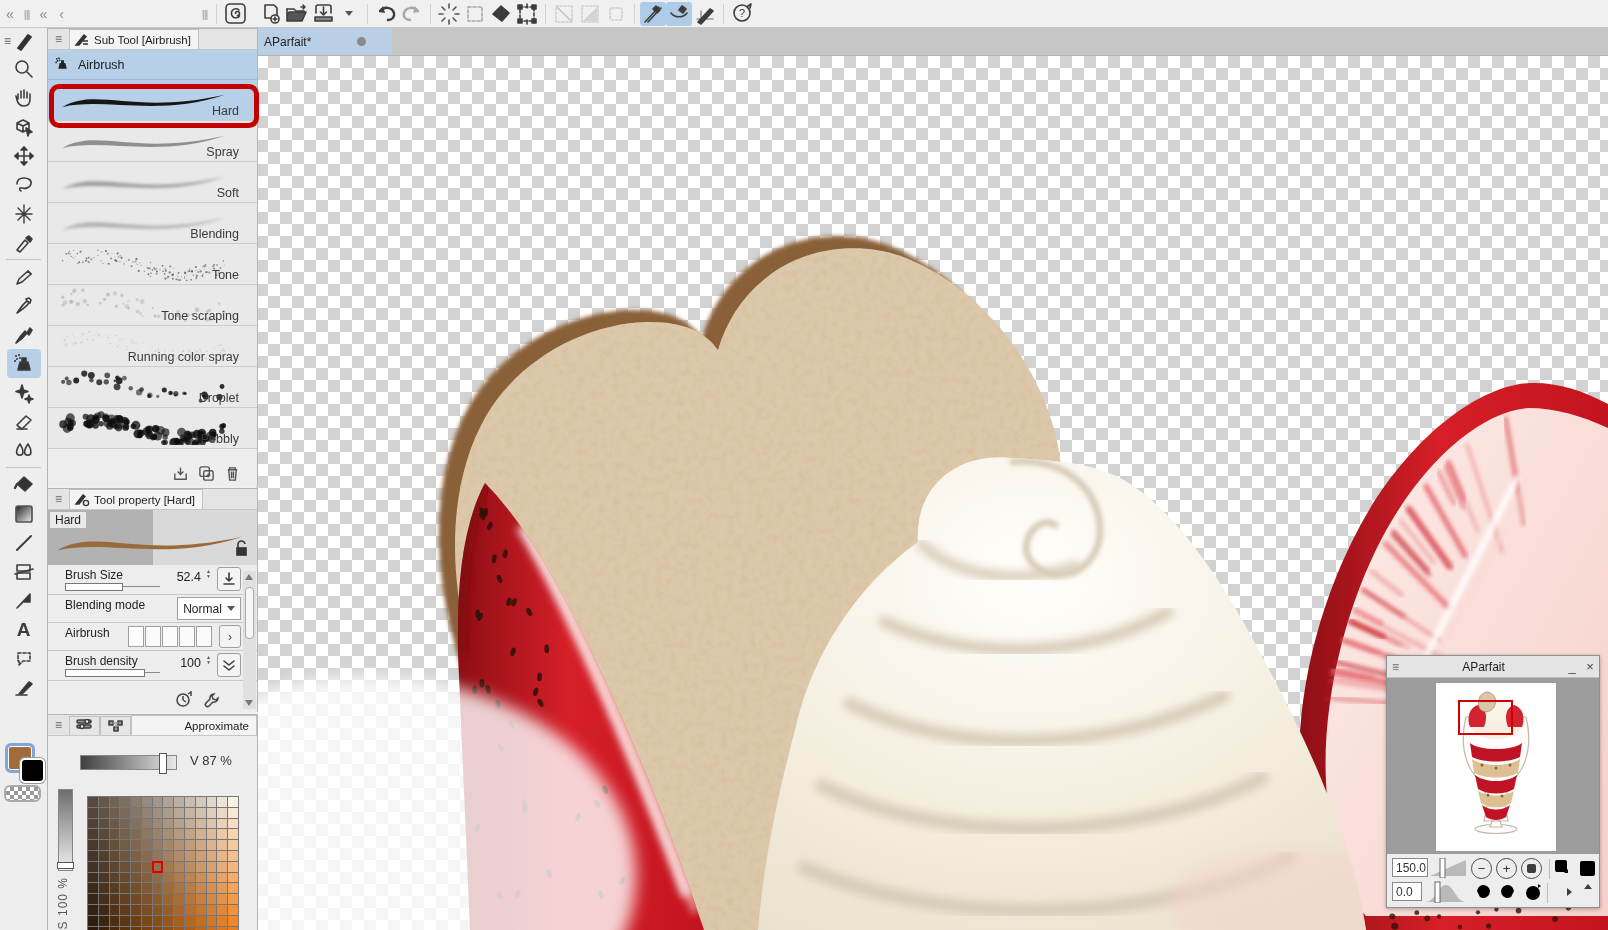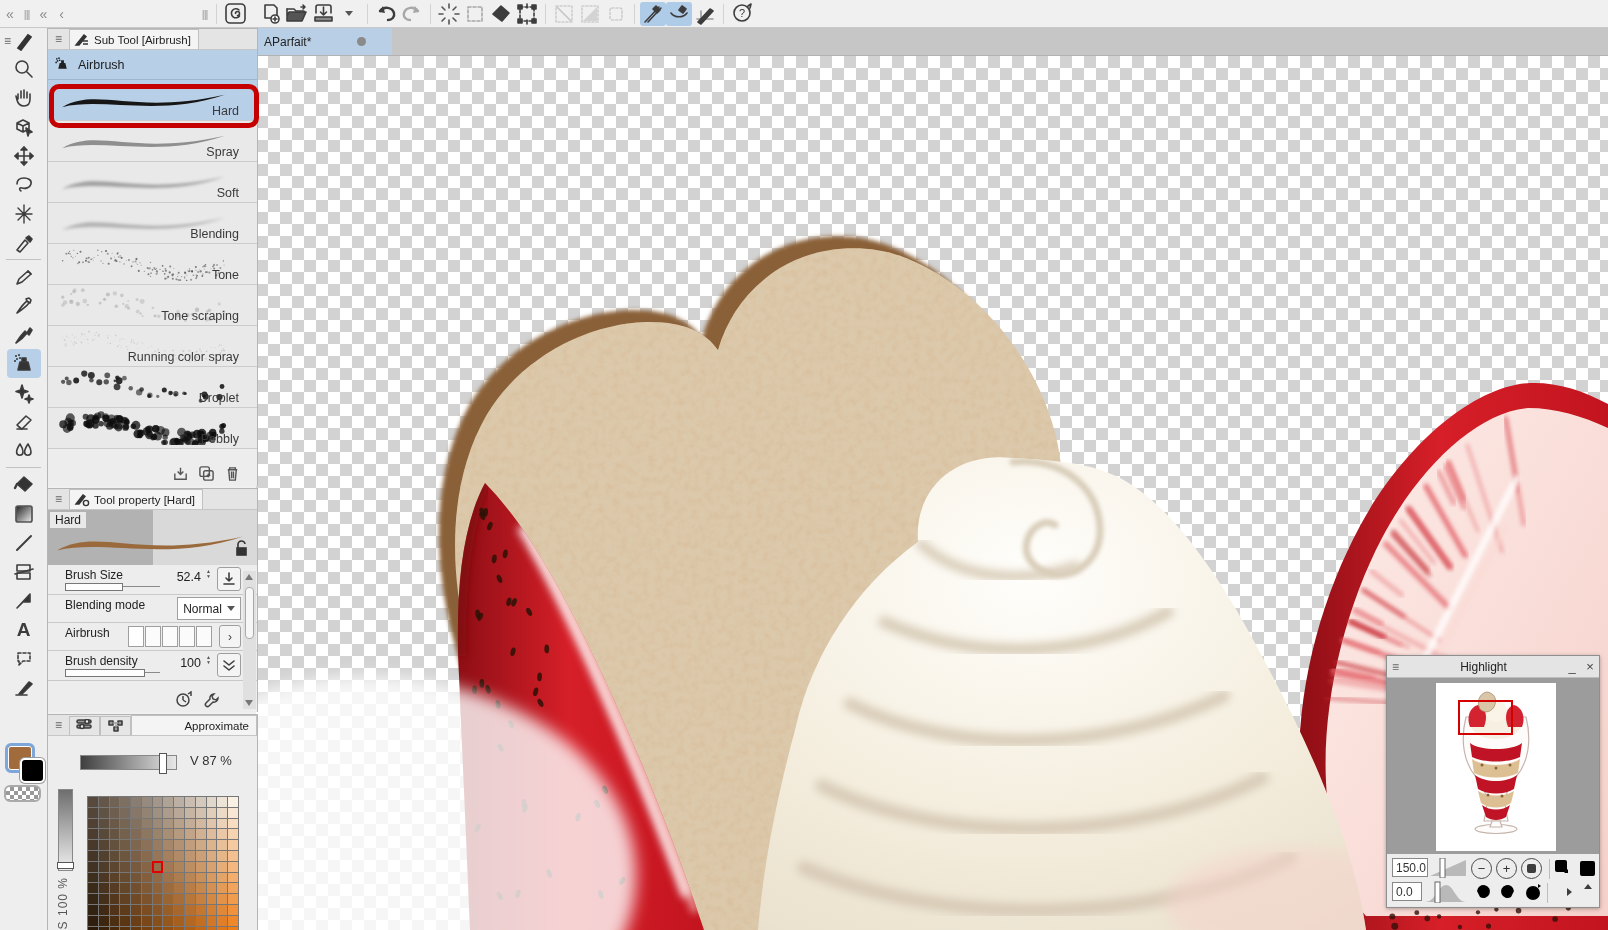--- a/index.html
+++ b/index.html
@@ -1453,21 +1453,21 @@
       <div class="cell" style="background: rgb(193, 103, 21);"></div>
       <div class="cell" style="background: rgb(208, 111, 23);"></div>
       <div class="cell" style="background: rgb(223, 118, 24);"></div>
       <div class="cell" style="background: rgb(238, 126, 25);"></div>
     </div>
 </div>
 
 <div id="navigator">
   <div id="nav-title">
     <span class="burger" style="padding:0 5px;color:#666;">≡</span>
-    <span class="t">Highlight</span>
+    <span class="t">AParfait</span>
     <span class="wbtn">_</span>
     <span class="wbtn">×</span>
   </div>
   <div id="nav-view">
     <div id="nav-page">
       <svg width="120" height="168" viewBox="0 0 120 168">
         <g stroke="#c5b4ac" stroke-width="1.2" fill="#fdfcfa">
           <path d="M30,34 C24,58 28,80 40,94 C50,106 52,116 50,128 L48,138 h24 L70,128 C68,116 70,106 80,94 C92,80 96,58 90,34 Z"></path>
           <ellipse cx="60" cy="146" rx="21" ry="4.5"></ellipse>
           <path d="M56,138 h8 l2,6 h-12 z"></path>

